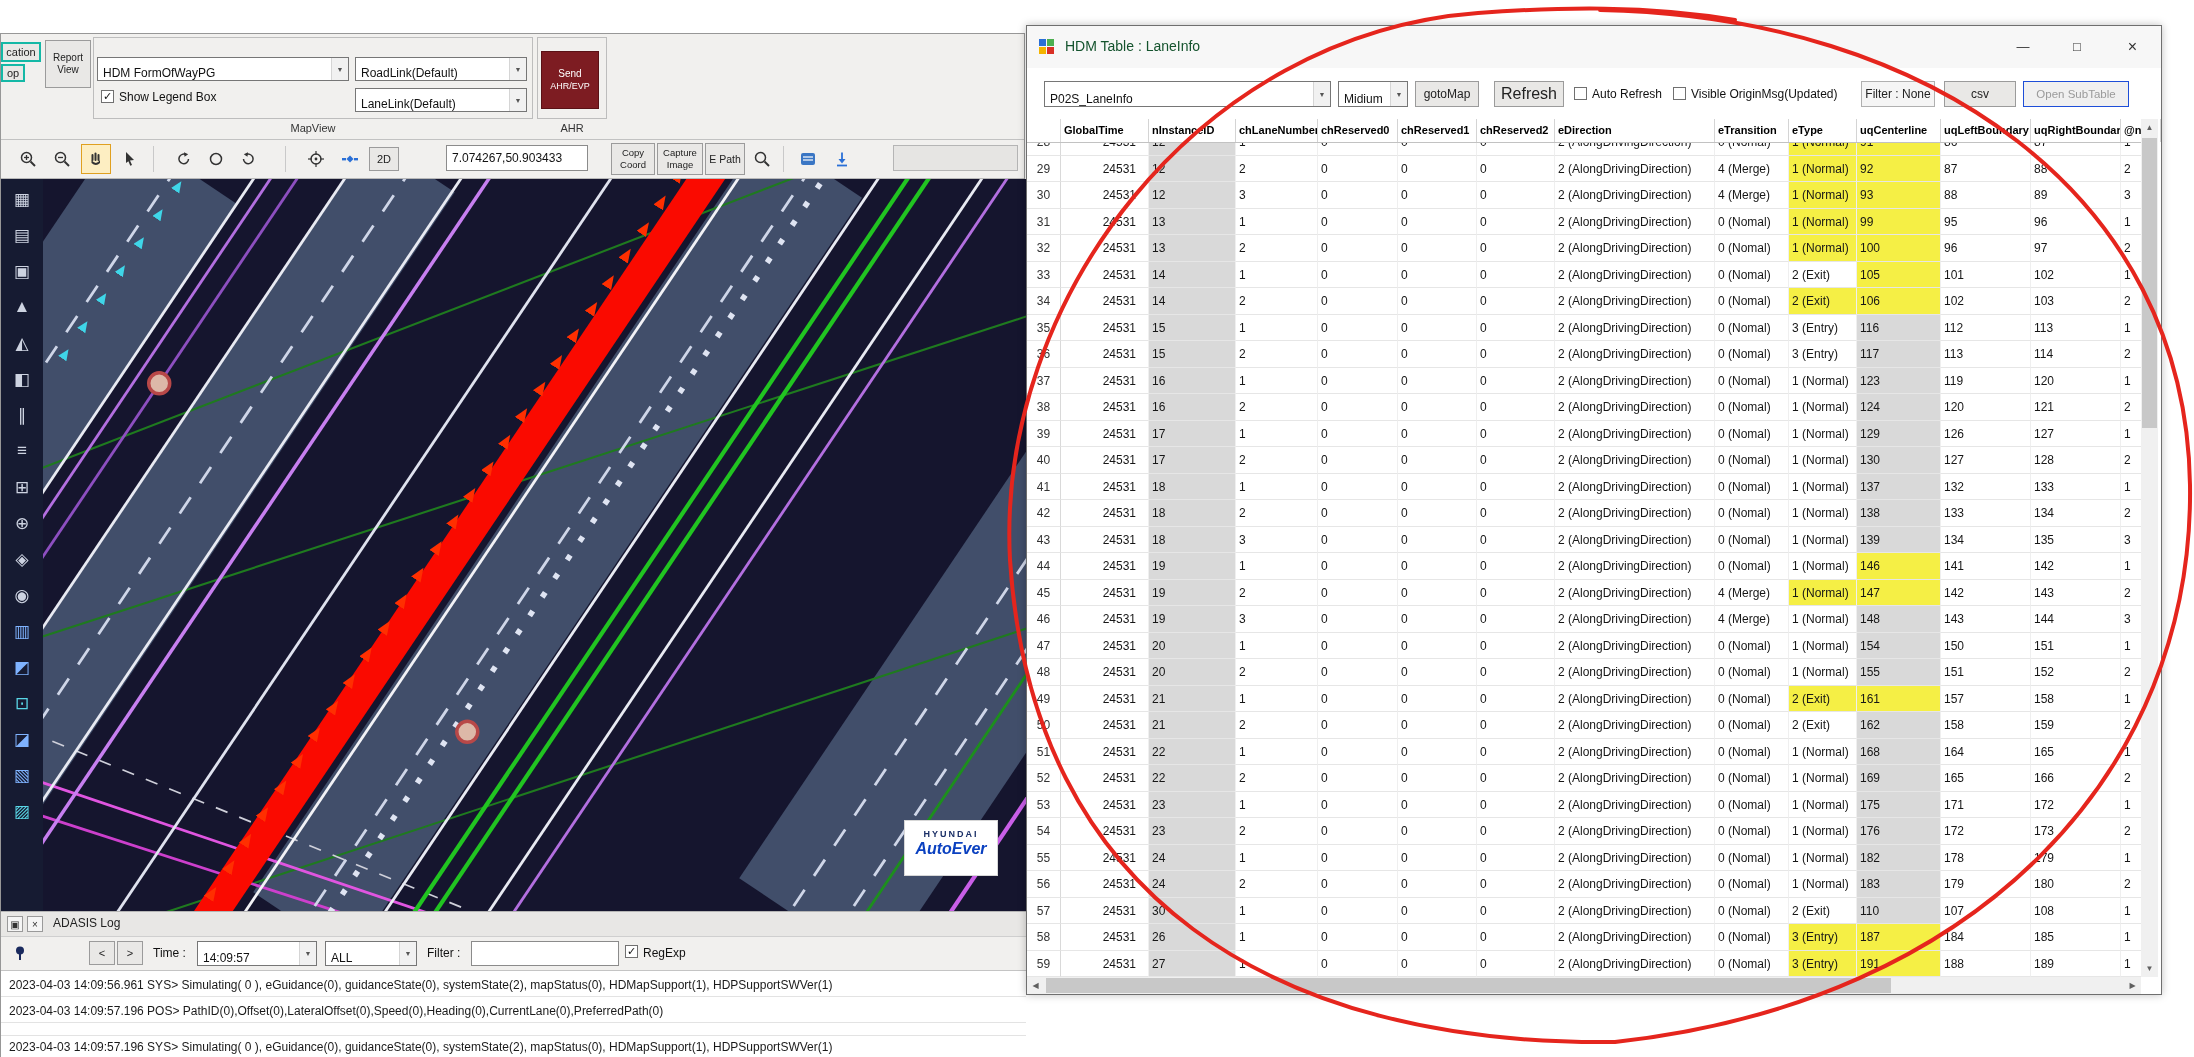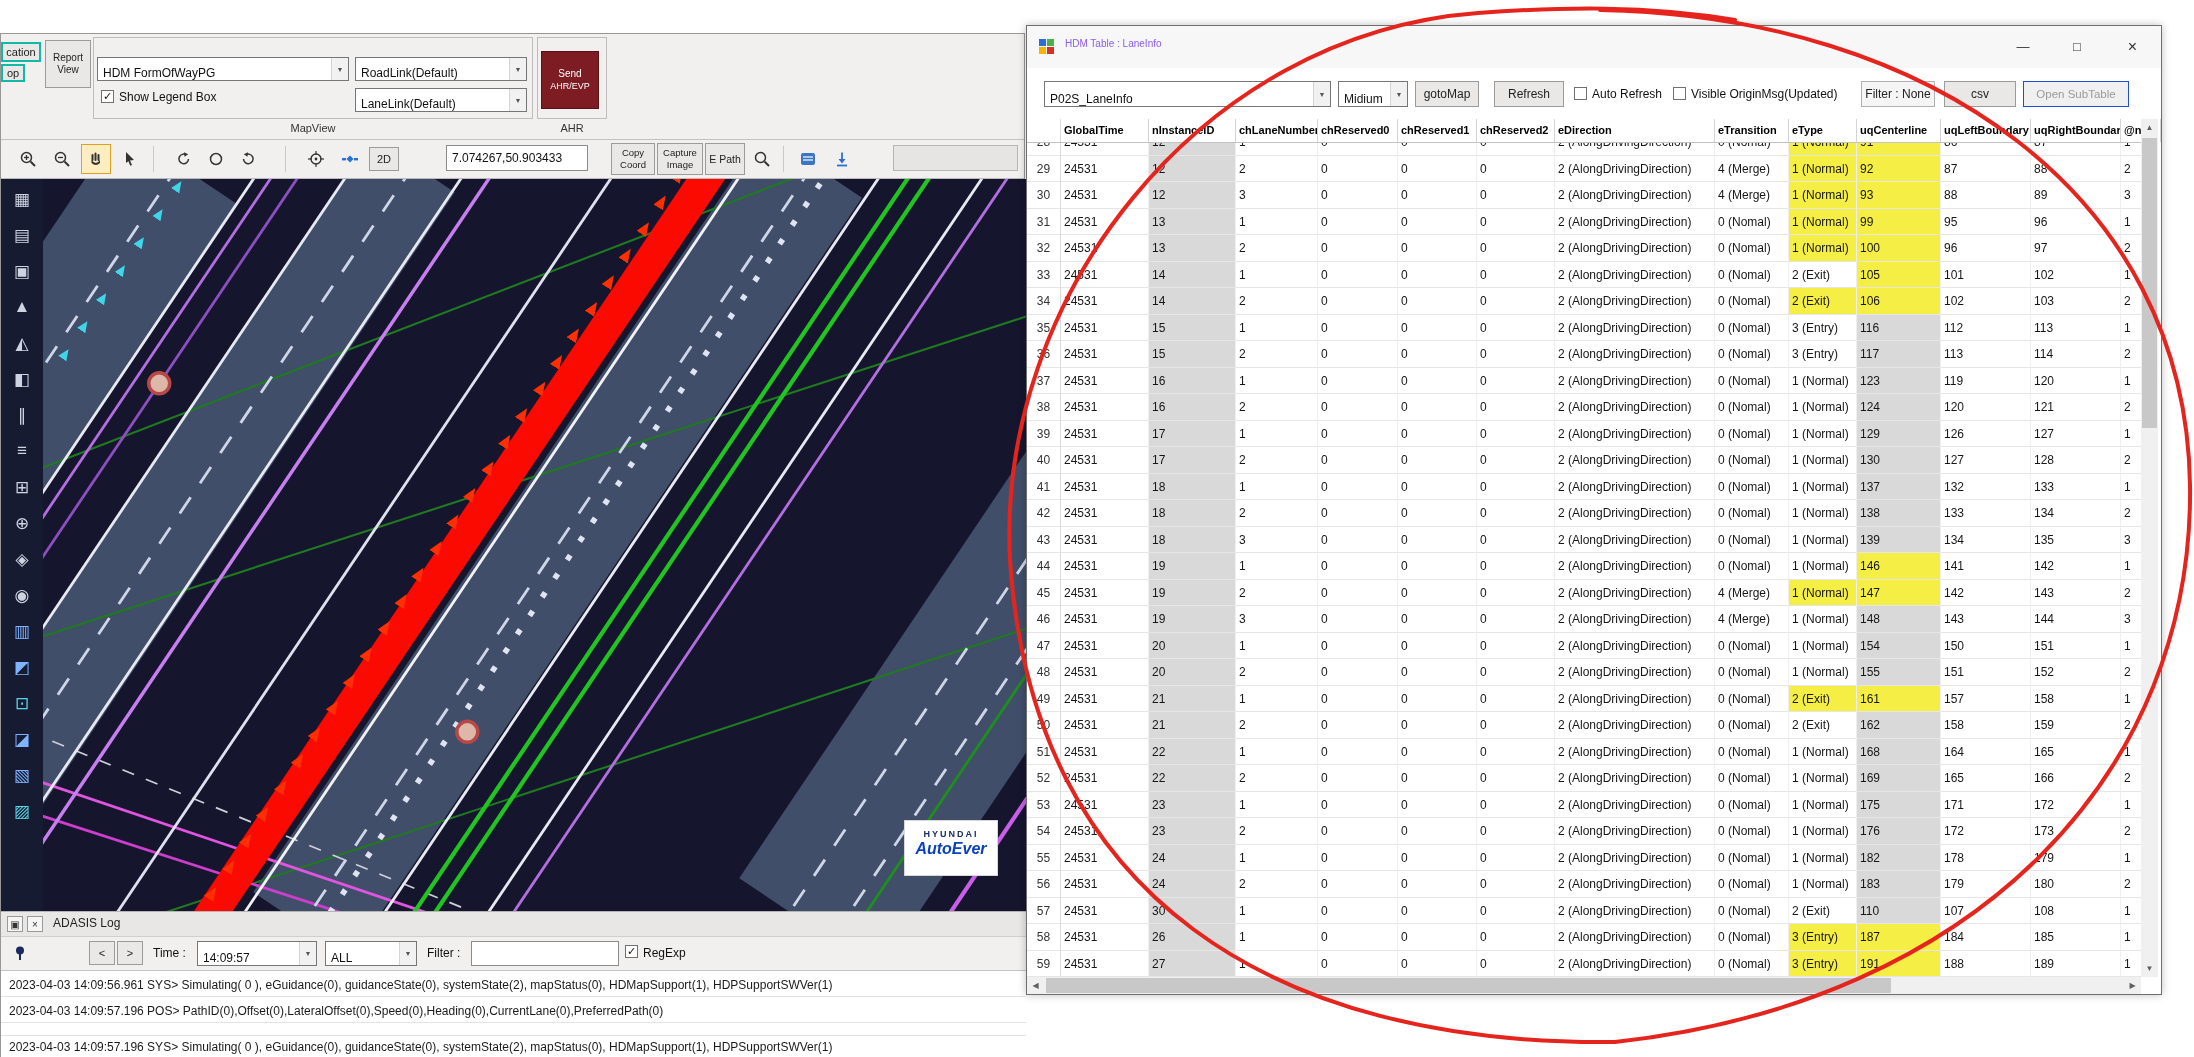--- a/index.html
+++ b/index.html
@@ -51,41 +51,41 @@
         display:flex;align-items:center;justify-content:center;color:#333;box-sizing:border-box;}
   .logtitle{position:absolute;left:52px;top:4px;font-size:12px;color:#222;}
   .logtool{position:absolute;left:0;top:24px;width:100%;height:34px;}
   .loglist{position:absolute;left:0;top:58px;width:100%;height:89px;background:#ffffff;border-top:1px solid #c4c4c4;}
   .logrow{position:absolute;left:0;width:100%;height:24px;font-size:12px;white-space:nowrap;
           padding-left:8px;display:flex;align-items:center;border-bottom:1px solid #e3e3e3;box-sizing:border-box;}
   
   .rwin{position:absolute;left:1026px;top:25px;width:1136px;height:970px;background:#ffffff;
         border:1px solid #6f6f6f;box-sizing:border-box;box-shadow:0 0 8px rgba(0,0,0,0.25);}
   .rtitle{position:absolute;left:0;top:0;width:100%;height:42px;background:#f7f7f7;border-bottom:1px solid #e2e2e2;}
-  .rtitle .txt{position:absolute;left:38px;top:12px;font-size:10px;color:#8b5cf6;text-align:center;}
+  .rtitle .txt{position:absolute;left:38px;top:12px;font-size:14px;color:#14532d;text-align:center;}
   .winbtn{position:absolute;top:0;height:41px;display:flex;align-items:center;justify-content:center;
           font-size:13px;color:#333;}
   .appicon{position:absolute;left:12px;top:13px;width:16px;height:16px;}
   .appicon div{position:absolute;width:7px;height:7px;}
   
   .thead{position:absolute;left:0;top:93px;width:1114px;height:24px;display:grid;
          grid-template-columns:34px 88px 87px 82px 80px 79px 78px 160px 74px 68px 84px 90px 90px 40px;
          background:#ffffff;border-bottom:1px solid #c2c2c2;box-sizing:border-box;z-index:3;}
   .tbodywrap{position:absolute;left:0;top:117px;width:1114px;height:834px;overflow:hidden;}
   .tbody{margin-top:-14px;}
   .trow{display:grid;grid-template-columns:34px 88px 87px 82px 80px 79px 78px 160px 74px 68px 84px 90px 90px 40px;
         height:26.5px;}
   .tc{font-size:12px;line-height:26.5px;padding-left:3px;white-space:nowrap;overflow:hidden;
       border-right:1px solid #efefef;border-bottom:1px solid #e6e6e6;box-sizing:border-box;color:#161616;}
   .th{font-size:11px;font-weight:bold;line-height:23px;border-right:1px solid #d4d4d4;border-bottom:none;
       color:#000;}
   .rownum{text-align:center;padding-left:0;color:#333;border-right:1px solid #d9d9d9;}
   .shaded{background:#d9d9d9;}
   .hl{background:#f5ef45;}
-  .ra{padding-right:12px;}
+  .ra{text-align:right;padding-right:12px;}
   
   .vscroll{position:absolute;left:1114px;top:93px;width:17px;height:858px;background:#f0f0f0;z-index:4;}
   .hscroll{position:absolute;left:0;top:951px;width:1114px;height:17px;background:#f0f0f0;z-index:4;}
   .sbtn{position:absolute;background:#f0f0f0;color:#606060;font-size:8px;display:flex;align-items:center;
         justify-content:center;}
   .sthumb{position:absolute;background:#c8c8c8;}
   
   .annot{position:absolute;left:0;top:0;width:2194px;height:1057px;z-index:50;pointer-events:none;}
 </style>
 </head>
@@ -396,21 +396,21 @@
         <span>P02S_LaneInfo</span>
         <span class="arrow">▼</span>
       </div>
       <div class="combo" style="left:311px;top:13px;width:70px;height:26px;">
         <span>Midium</span>
         <span class="arrow">▼</span>
       </div>
       <div class="btn" style="left:388px;top:13px;width:64px;height:26px;font-size:12px;">
         <span>gotoMap</span>
       </div>
-      <div class="btn" style="left:467px;top:13px;width:70px;height:26px;font-size:12px;">
+      <div class="btn" style="left:467px;top:13px;width:70px;height:26px;font-size:16px;">
         <span>Refresh</span>
       </div>
       <div class="cb" style="left:547px;top:19px;"></div>
       <div class="cblabel" style="left:565px;top:19px;">Auto Refresh</div>
       <div class="cb" style="left:646px;top:19px;"></div>
       <div class="cblabel" style="left:664px;top:19px;">Visible OriginMsg(Updated)</div>
       <div class="btn" style="left:834px;top:13px;width:74px;height:26px;font-size:12px;background:#f5f5f5;border:1px solid #b0b0b0;">
         <span>Filter : None</span>
       </div>
       <div class="btn" style="left:917px;top:13px;width:72px;height:26px;font-size:12px;">

